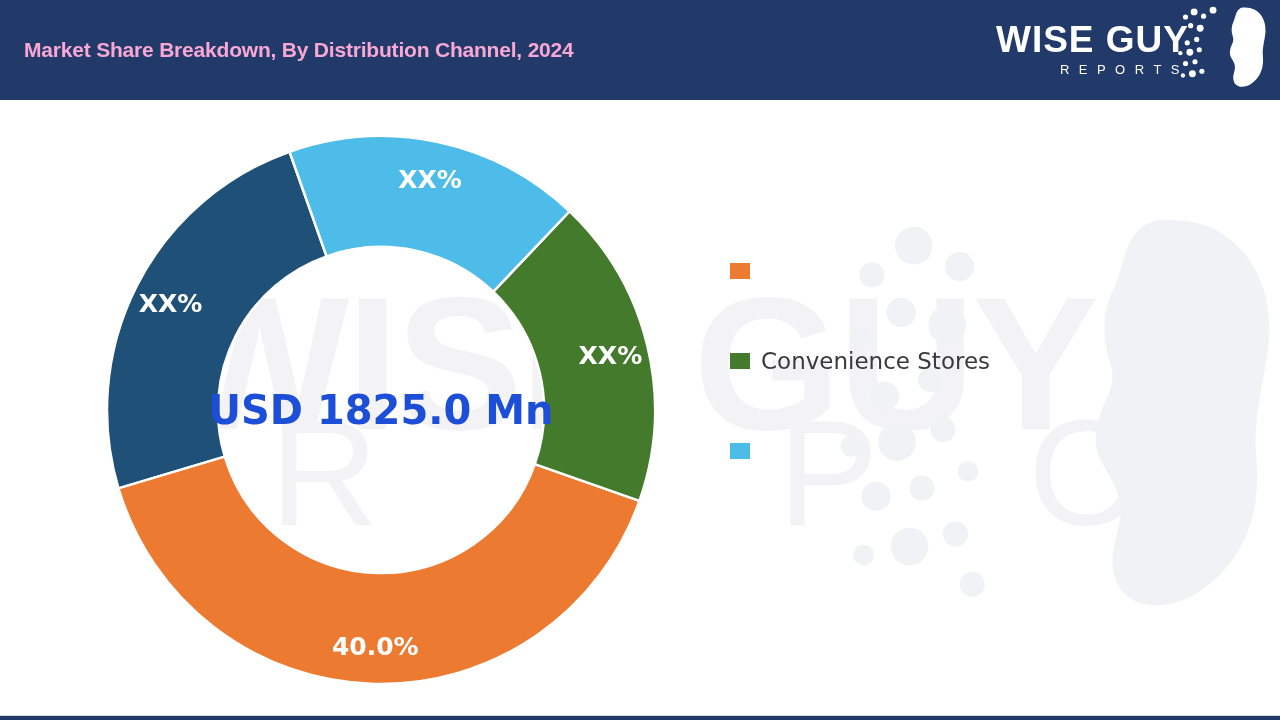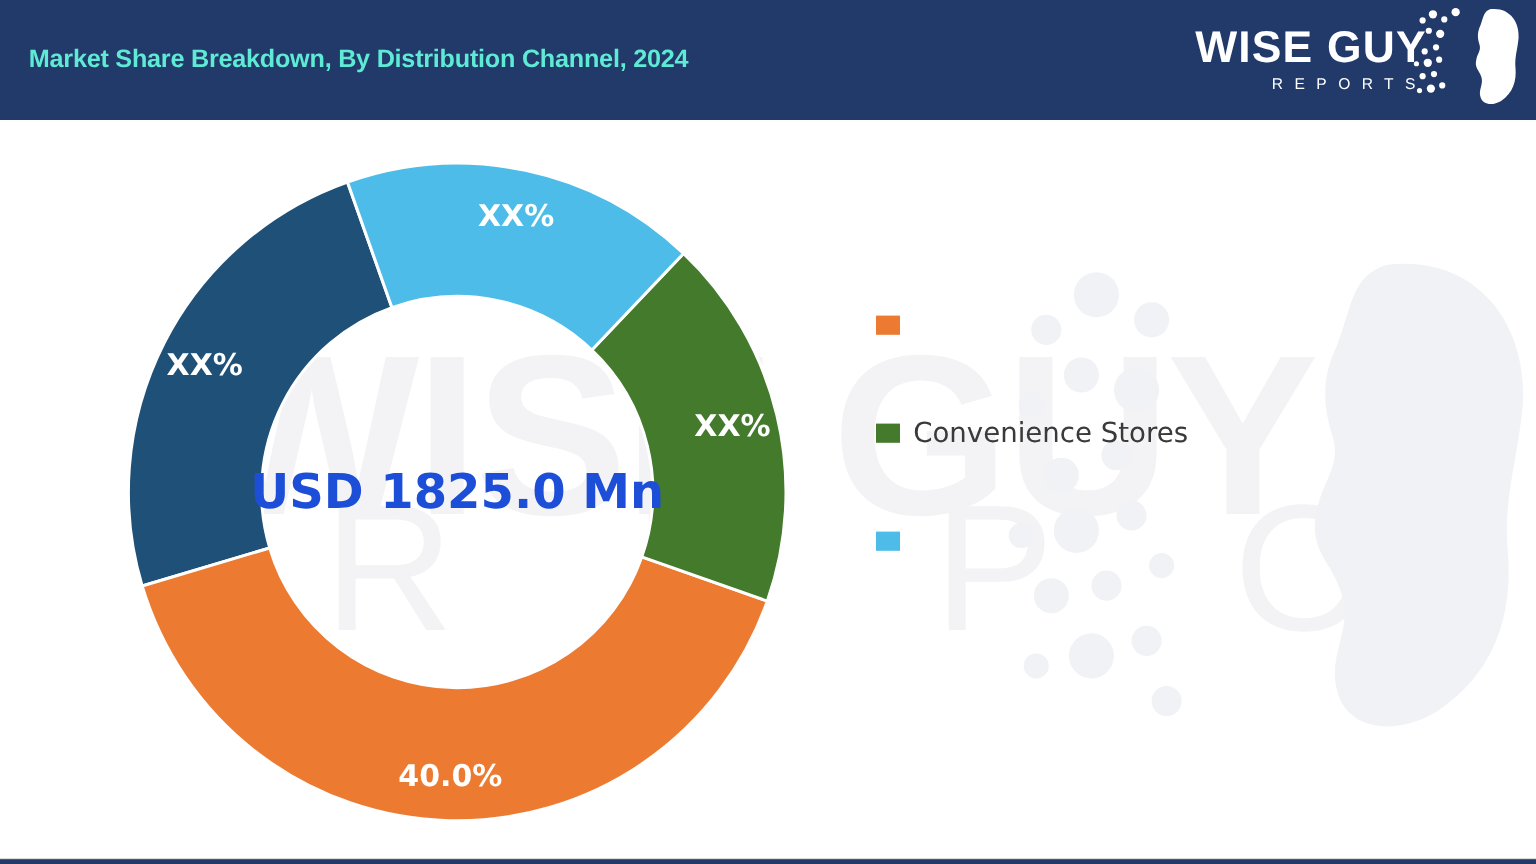--- a/index.html
+++ b/index.html
@@ -9,21 +9,21 @@
     font-family:"Liberation Sans", sans-serif;
   }
   
   .header {
     position:absolute; left:0; top:0; width:1280px; height:100px;
     background:#213A69;
   }
   .header-title {
     position:absolute; left:24px; top:0; height:100px;
     display:flex; align-items:center;
-    color:#5eead4; font-size:21px; font-weight:700; letter-spacing:-0.2px;
+    color:#f9a8d4; font-size:21px; font-weight:700; letter-spacing:-0.2px;
     white-space:nowrap;
   }
   .logo {
     position:absolute; right:10px; top:5px; display:flex; align-items:center;
   }
   .logo-text { text-align:right; color:#ffffff; margin-right:-14px; position:relative; z-index:1; }
   .logo-name { font-size:37px; font-weight:600; letter-spacing:1px; line-height:42px; }
   .logo-sub  { font-size:13px; font-weight:400; letter-spacing:9.5px; line-height:15px; margin-top:1px; }
   .logo-face-svg { width:95px; height:86px; }
 

